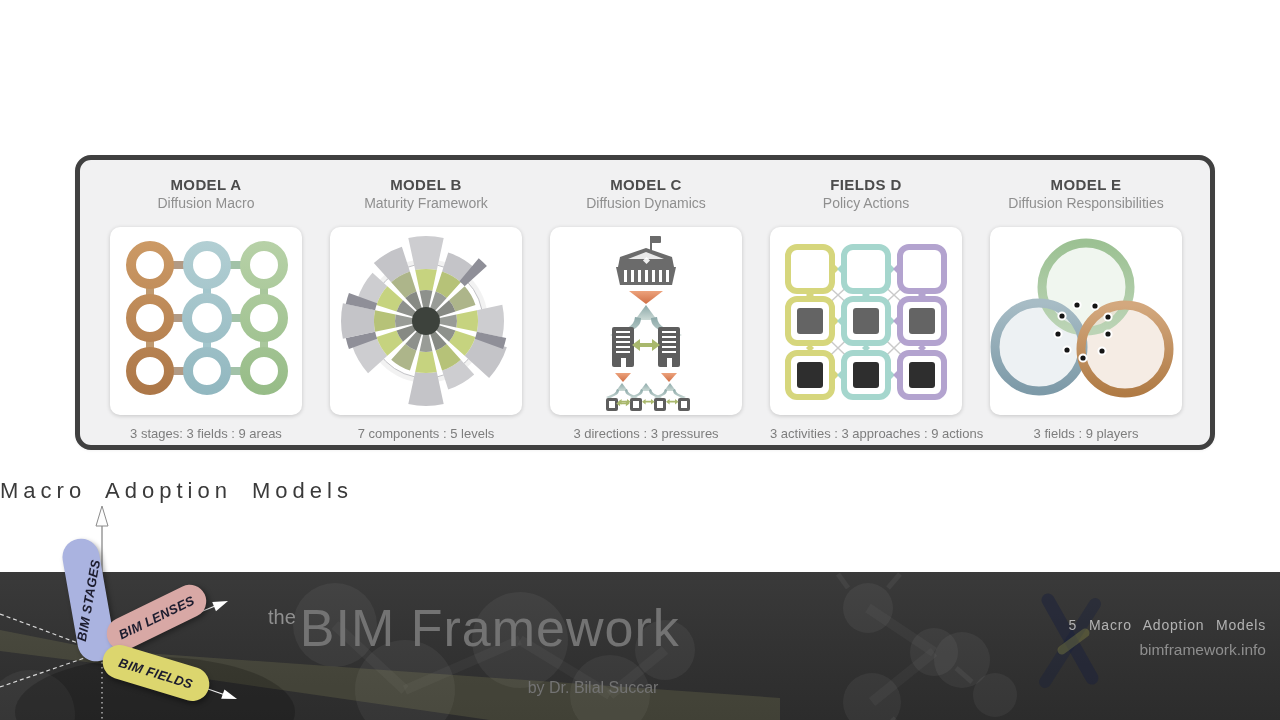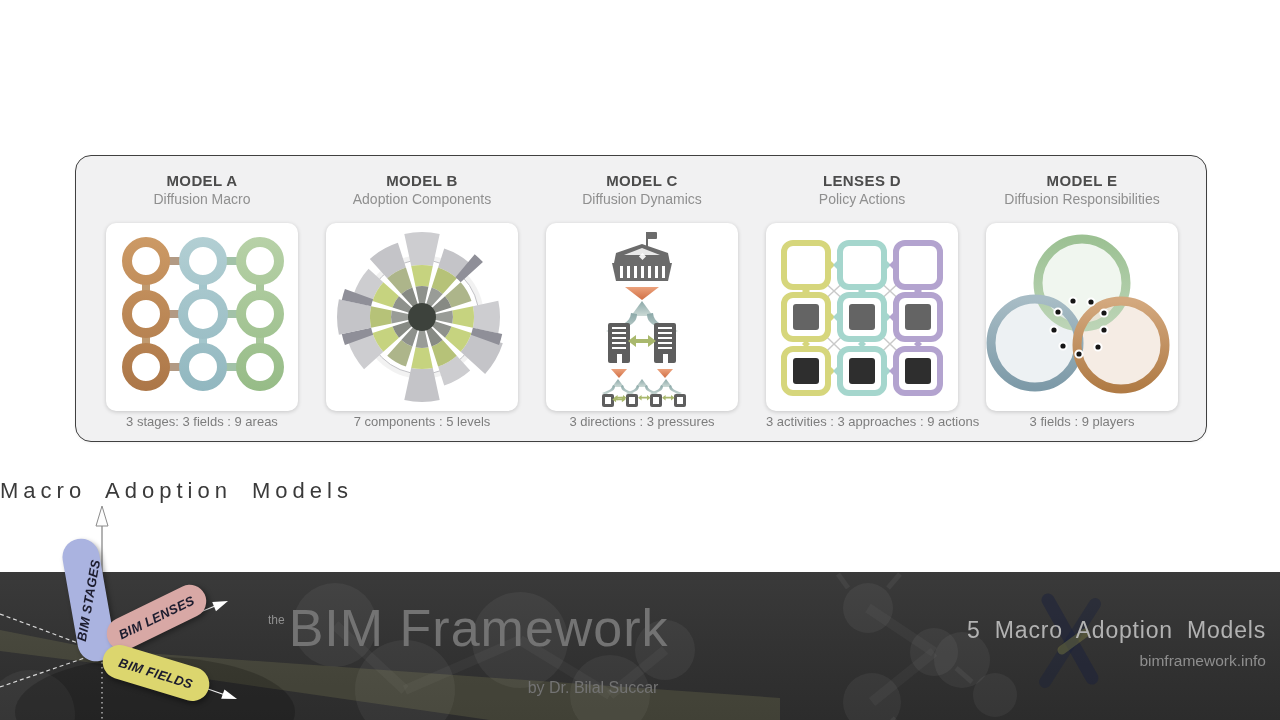--- a/index.html
+++ b/index.html
@@ -1,57 +1,57 @@
 <!DOCTYPE html>
 <html><head>
 <meta charset="utf-8">
 <style>
   html,body{margin:0;padding:0;background:#fff;}
   .stage{position:relative;width:1280px;height:720px;background:#ffffff;overflow:hidden;
          font-family:"Liberation Sans",sans-serif;}
 
   
   .panel{position:absolute;left:75px;top:155px;width:1130px;height:285px;
-         background:#f1f1f2;border:1px solid #404040;border-radius:16px;
+         background:#f1f1f2;border:5px solid #404040;border-radius:16px;
          box-shadow:0 1px 3px rgba(0,0,0,0.05);}
   .model{position:absolute;top:0;width:192px;height:285px;}
   .model.mA{left:30px}.model.mB{left:250px}.model.mC{left:470px}.model.mD{left:690px}.model.mE{left:910px}
   .m-name{margin-top:16px;text-align:center;font-size:15px;font-weight:bold;color:#4c4c4c;letter-spacing:.4px;}
   .m-sub{text-align:center;font-size:14px;color:#8f8f8f;margin-top:2px;white-space:nowrap;}
   .m-card{position:absolute;top:67px;left:0;width:192px;height:188px;background:#fff;
           border-radius:10px;box-shadow:0 1px 4px rgba(0,0,0,0.18);}
   .m-card svg{position:absolute;left:0;top:0;}
-  .m-cap{position:absolute;bottom:12px;width:100%;text-align:center;font-size:13px;color:#7d7d7d;white-space:nowrap;}
+  .m-cap{position:absolute;bottom:4px;width:100%;text-align:center;font-size:13px;color:#7d7d7d;white-space:nowrap;}
 
   
   .slide-title{position:absolute;left:0;top:478px;width:100%;
                font-size:22px;color:#3a3a3a;letter-spacing:5px;word-spacing:9px;}
 
   
   .band{position:absolute;left:0;top:572px;width:1280px;height:148px;
         background:linear-gradient(180deg,#3a3a3a 0%,#323232 55%,#2c2c2c 100%);}
   .fx{position:absolute;left:0;top:500px;width:1280px;height:220px;pointer-events:none;z-index:2;}
 
   .petal{position:absolute;z-index:3;border-radius:19px;display:flex;align-items:center;justify-content:center;
          box-shadow:2px 3px 5px rgba(0,0,0,0.35);}
   .petal span{font-size:13px;font-weight:bold;font-style:italic;color:#1c1c2e;white-space:nowrap;letter-spacing:.3px;}
   .petal-stages{left:70px;top:538px;width:37px;height:124px;transform:rotate(-10deg);background:#aab3e0;}
   .petal-stages span{transform:rotate(-70deg);}
   .petal-lenses{left:103px;top:601px;width:107px;height:33px;transform:rotate(-26deg);background:#d8a8a5;}
   .petal-fields{left:101px;top:656px;width:110px;height:34px;transform:rotate(17deg);background:#dcd66e;}
 
   .brand{position:absolute;left:268px;top:598px;z-index:3;white-space:nowrap;}
-  .brand-the{font-size:12px;color:#8f8f8f;vertical-align:22px;margin-right:4px;}
+  .brand-the{font-size:20px;color:#8f8f8f;vertical-align:22px;margin-right:4px;}
   .brand-name{font-size:52px;color:#737373;letter-spacing:1px;}
   .byline{position:absolute;left:443px;top:679px;width:300px;text-align:center;
           font-size:16px;color:#737373;z-index:3;}
 
   .rightblock{position:absolute;right:14px;top:613px;text-align:right;z-index:3;}
   .sec-title{font-size:26px;color:#cacaca;letter-spacing:1.5px;line-height:1.0;}
-  .sec-sub{font-size:23px;color:#b2b2b2;letter-spacing:.8px;word-spacing:7px;margin-top:4px;}
+  .sec-sub{font-size:14px;color:#b2b2b2;letter-spacing:.8px;word-spacing:7px;margin-top:4px;}
   .sec-web{font-size:15.5px;color:#8e8e8e;margin-top:8px;}
 </style>
 </head>
 <body>
 
 <div class="stage">
 
   <div class="panel">
 
     <div class="model mA">
@@ -100,21 +100,21 @@
               <circle cx="97" cy="144" r="19" stroke="url(#gA2)"></circle>
               <circle cx="154" cy="144" r="19" stroke="url(#gA3)"></circle>
           </g>
         </svg>
       </div>
       <div class="m-cap">3 stages: 3 fields : 9 areas</div>
     </div>
 
     <div class="model mB">
       <div class="m-name">MODEL B</div>
-      <div class="m-sub">Adoption Components</div>
+      <div class="m-sub">Maturity Framework</div>
       <div class="m-card">
         <svg width="192" height="188" viewBox="0 0 192 188">
           <defs>
             <path id="bO85" d="M85.2,43.1 L78.3,10.9 A85,85 0 0 1 113.7,10.9 L106.8,43.1 A52,52 0 0 0 85.2,43.1 Z"></path>
             <path id="bO78" d="M85.2,43.1 L79.8,17.7 A78,78 0 0 1 112.2,17.7 L106.8,43.1 A52,52 0 0 0 85.2,43.1 Z"></path>
             <path id="bO72" d="M85.2,43.1 L81.0,23.6 A72,72 0 0 1 111.0,23.6 L106.8,43.1 A52,52 0 0 0 85.2,43.1 Z"></path>
             <path id="bGr" d="M89.6,63.7 L85.2,43.1 A52,52 0 0 1 106.8,43.1 L102.4,63.7 A31,31 0 0 0 89.6,63.7 Z"></path>
             <path id="bIn" d="M93.3,81.3 L89.6,63.7 A31,31 0 0 1 102.4,63.7 L98.7,81.3 A13,13 0 0 0 93.3,81.3 Z"></path>
             <path id="bSl" d="M92.4,42.1 L90.3,12.2 A82,82 0 0 1 101.7,12.2 L99.6,42.1 A52,52 0 0 0 92.4,42.1 Z"></path>
           </defs>
@@ -291,21 +291,21 @@
             <g fill="#a9b86d" transform="translate(116,172) scale(0.45)">
                 <use href="#cDbl"></use>
               </g>
           </g>
         </svg>
       </div>
       <div class="m-cap">3 directions : 3 pressures</div>
     </div>
 
     <div class="model mD">
-      <div class="m-name">LENSES D</div>
+      <div class="m-name">FIELDS D</div>
       <div class="m-sub">Policy Actions</div>
       <div class="m-card">
         <svg width="192" height="188" viewBox="0 0 192 188">
           <defs>
               <path id="dmd" d="M0,-4 L4,0 L0,4 L-4,0 Z"></path>
             </defs>
 
           <g stroke="#c9c9c9" stroke-width="1.4">
             <line x1="40" y1="42" x2="152" y2="42"></line>
               <line x1="40" y1="94" x2="152" y2="94"></line>

